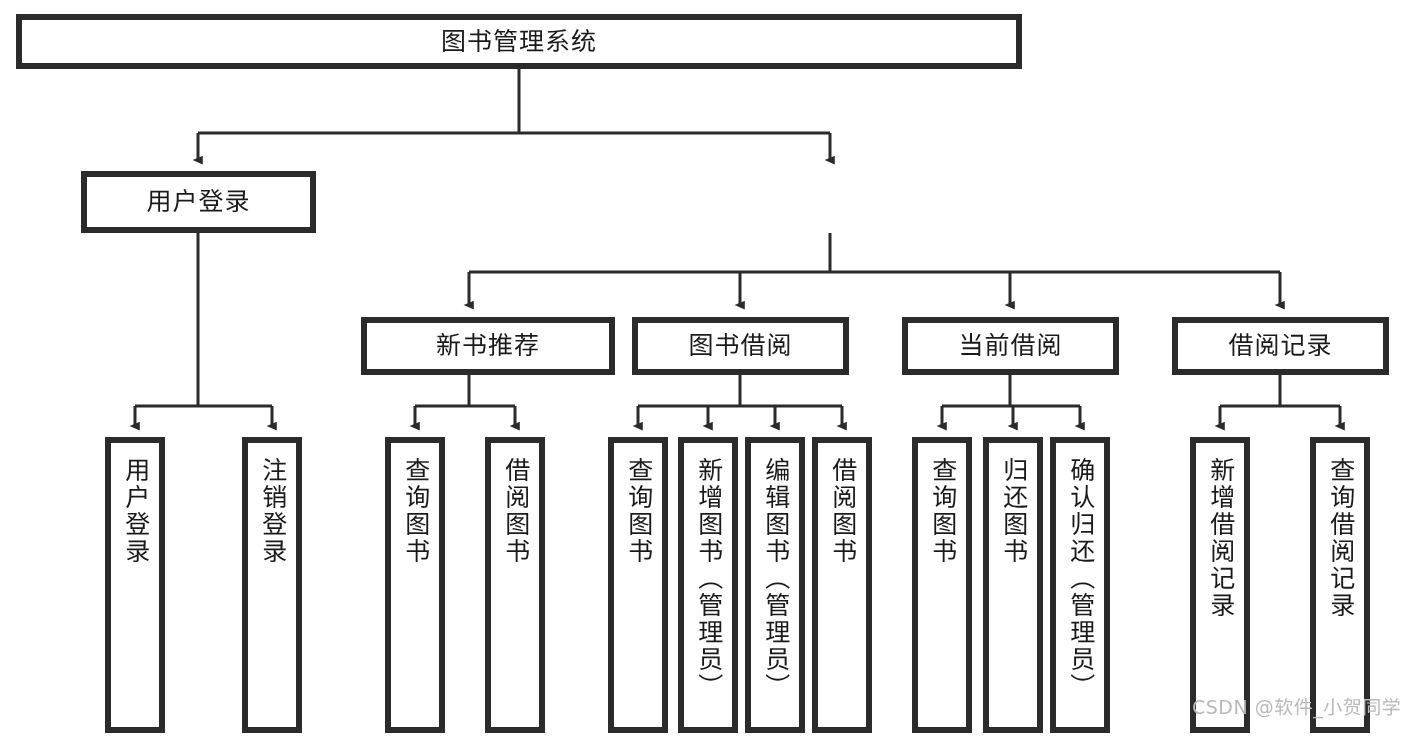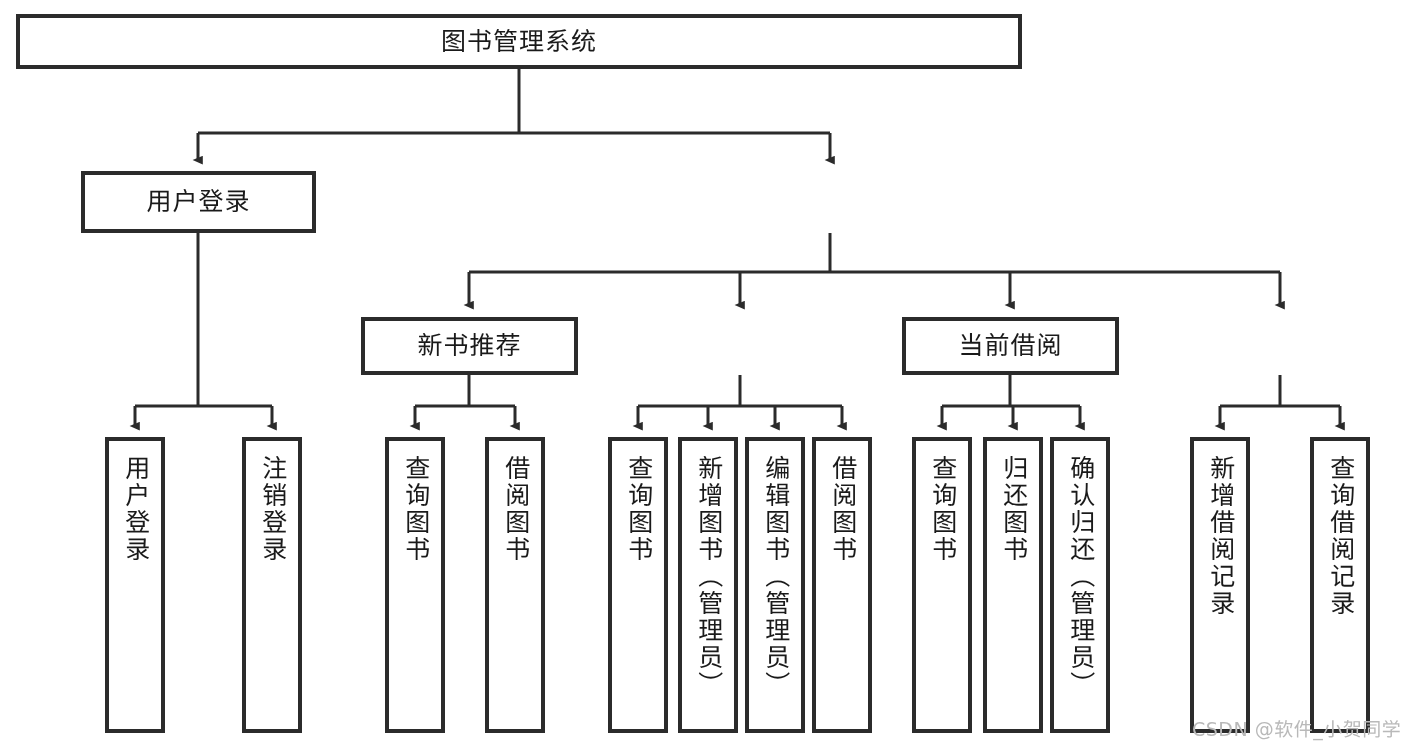--- a/index.html
+++ b/index.html
@@ -23,21 +23,21 @@
     left: 0;
     top: 0;
     width: 1405px;
     height: 747px;
     pointer-events: none;
   }
   .node {
     position: absolute;
     box-sizing: border-box;
     background: #ffffff;
-    border: 4px solid #84cc16;
+    border: 6px solid #84cc16;
     display: flex;
     align-items: center;
     justify-content: center;
     color: #1a1a1a;
   }
   .node-h {
     font-size: 25px;
     line-height: 1.1;
     letter-spacing: 1px;
     white-space: nowrap;
@@ -122,25 +122,31 @@
   </svg>
 
   <div class="node node-h node-root" id="node-root" style="left: 16px; top: 14px; width: 1006px; height: 55px; border-color: rgb(43, 43, 43); background: rgb(255, 255, 255); color: rgb(26, 26, 26);">
     <span>图书管理系统</span>
   </div>
 
   <div class="node node-h" id="node-l2-0" style="left: 81px; top: 171px; width: 235px; height: 62px; border-color: rgb(43, 43, 43); background: rgb(255, 255, 255); color: rgb(26, 26, 26);">
     <span>用户登录</span>
   </div>
 
-  <div class="node node-h" id="node-l3-0" style="left: 361px; top: 317px; width: 217px; height: 58px; border-color: rgb(43, 43, 43); background: rgb(255, 255, 255); color: rgb(26, 26, 26);">
+  <div class="node node-h" id="node-l3-0" style="left: 361px; top: 317px; width: 254px; height: 58px; border-color: rgb(43, 43, 43); background: rgb(255, 255, 255); color: rgb(26, 26, 26);">
     <span>新书推荐</span>
+  </div>
+  <div class="node node-h" id="node-l3-1" style="left: 632px; top: 317px; width: 217px; height: 58px; border-color: rgb(43, 43, 43); background: rgb(255, 255, 255); color: rgb(26, 26, 26);">
+    <span>图书借阅</span>
   </div>
   <div class="node node-h" id="node-l3-2" style="left: 902px; top: 317px; width: 217px; height: 58px; border-color: rgb(43, 43, 43); background: rgb(255, 255, 255); color: rgb(26, 26, 26); text-align: right;">
     <span>当前借阅</span>
+  </div>
+  <div class="node node-h" id="node-l3-3" style="left: 1172px; top: 317px; width: 217px; height: 58px; border-color: rgb(43, 43, 43); background: rgb(255, 255, 255); color: rgb(26, 26, 26);">
+    <span>借阅记录</span>
   </div>
 
   <div class="node node-v" id="node-leaf-0" style="left: 105px; top: 437px; width: 60px; height: 296px; border-color: rgb(43, 43, 43); background: rgb(255, 255, 255); color: rgb(26, 26, 26);">
     <span class="vtext">用户登录</span>
   </div>
   <div class="node node-v" id="node-leaf-1" style="left: 242px; top: 437px; width: 60px; height: 296px; border-color: rgb(43, 43, 43); background: rgb(255, 255, 255); color: rgb(26, 26, 26);">
     <span class="vtext">注销登录</span>
   </div>
   <div class="node node-v" id="node-leaf-2" style="left: 385px; top: 437px; width: 60px; height: 296px; border-color: rgb(43, 43, 43); background: rgb(255, 255, 255); color: rgb(26, 26, 26);">
     <span class="vtext">查询图书</span>
@@ -169,15 +175,15 @@
   <div class="node node-v" id="node-leaf-10" style="left: 1050px; top: 437px; width: 60px; height: 296px; border-color: rgb(43, 43, 43); background: rgb(255, 255, 255); color: rgb(26, 26, 26);">
     <span class="vtext">确认归还（管理员）</span>
   </div>
   <div class="node node-v" id="node-leaf-11" style="left: 1190px; top: 437px; width: 60px; height: 296px; border-color: rgb(43, 43, 43); background: rgb(255, 255, 255); color: rgb(26, 26, 26);">
     <span class="vtext">新增借阅记录</span>
   </div>
   <div class="node node-v" id="node-leaf-12" style="left: 1310px; top: 437px; width: 60px; height: 296px; border-color: rgb(43, 43, 43); background: rgb(255, 255, 255); color: rgb(26, 26, 26);">
     <span class="vtext">查询借阅记录</span>
   </div>
 
-  <div class="watermark" id="watermark" style="left: 1192px; top: 714px; color: rgb(185, 185, 185);">CSDN @软件_小贺同学</div>
+  <div class="watermark" id="watermark" style="left: 1192px; top: 692px; color: rgb(185, 185, 185);">CSDN @软件_小贺同学</div>
 
 </div>
 
 </body></html>

